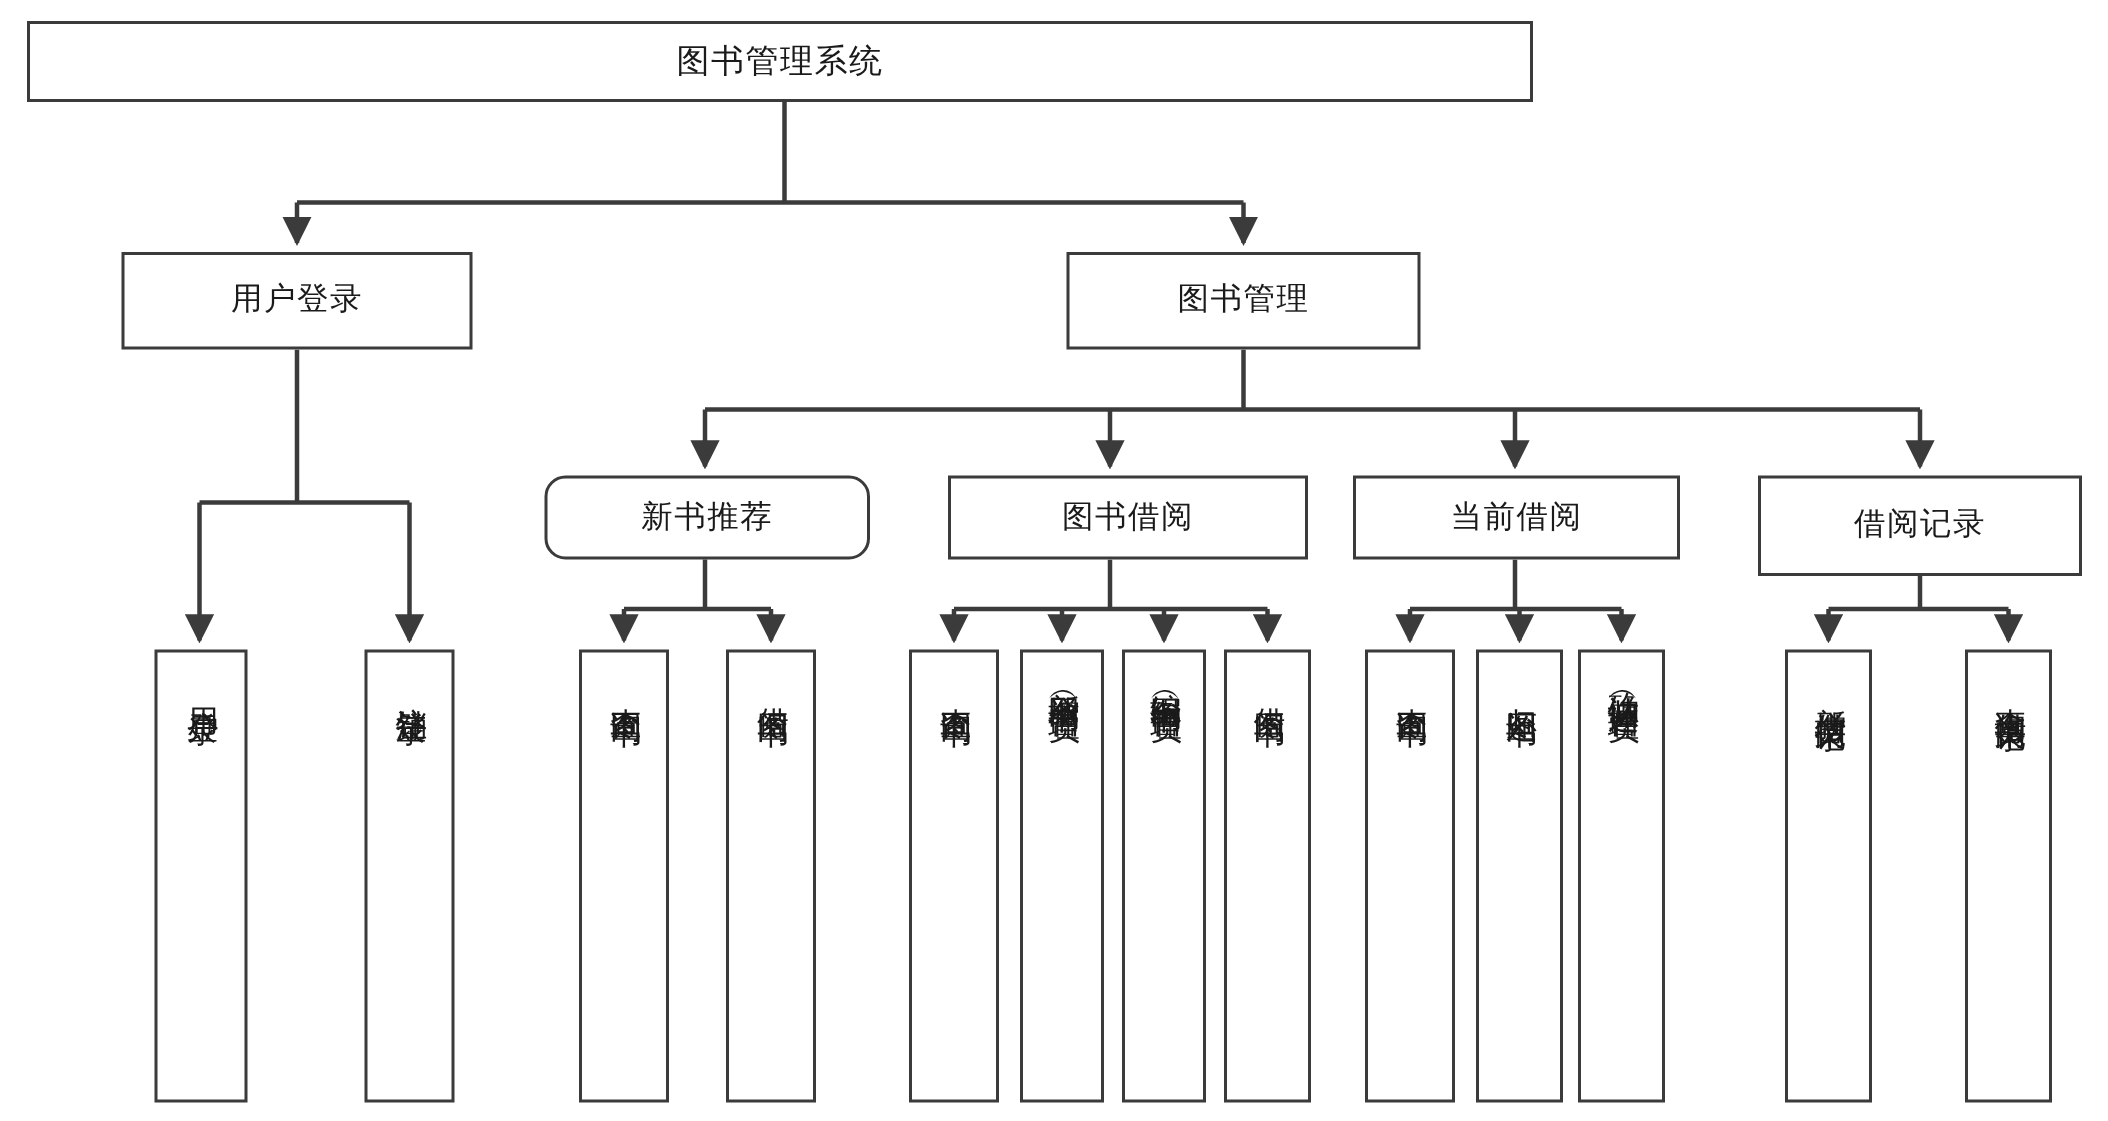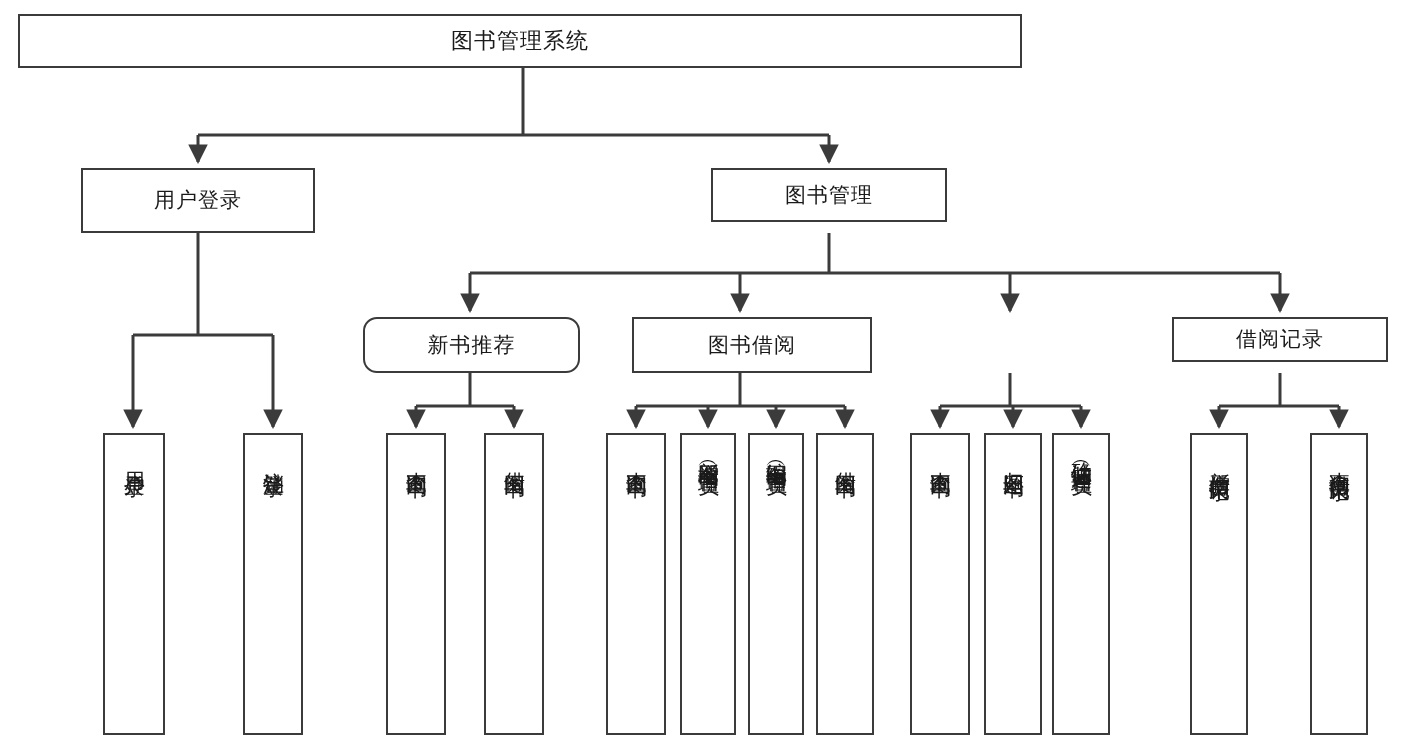--- a/index.html
+++ b/index.html
@@ -127,31 +127,34 @@
     </g>
   </svg>
 
   <div class="node horiz root" style="left:18px; top:14px; width:1004px; height:54px;">
     <span>图书管理系统</span>
   </div>
 
   <div class="node horiz" style="left:81px; top:168px; width:234px; height:65px;">
     <span>用户登录</span>
   </div>
-  <div class="node horiz" style="left:711px; top:168px; width:236px; height:54px;">
+  <div class="node horiz" style="left:711px; top:168px; width:236px; height:65px;">
     <span>图书管理</span>
   </div>
 
   <div class="node horiz" style="left:363px; top:317px; width:217px; height:56px;border-radius:14px;">
     <span>新书推荐</span>
   </div>
   <div class="node horiz" style="left:632px; top:317px; width:240px; height:56px;">
     <span>图书借阅</span>
   </div>
-  <div class="node horiz" style="left:1172px; top:317px; width:216px; height:45px;">
+  <div class="node horiz" style="left:902px; top:317px; width:218px; height:56px;">
+    <span>当前借阅</span>
+  </div>
+  <div class="node horiz" style="left:1172px; top:317px; width:216px; height:67px;">
     <span>借阅记录</span>
   </div>
 
   <div class="node leaf" style="left:103px; top:433px; width:62px; height:302px;">
     <span class="vtext">用户登录</span>
   </div>
   <div class="node leaf" style="left:243px; top:433px; width:60px; height:302px;">
     <span class="vtext">注销登录</span>
   </div>
 

